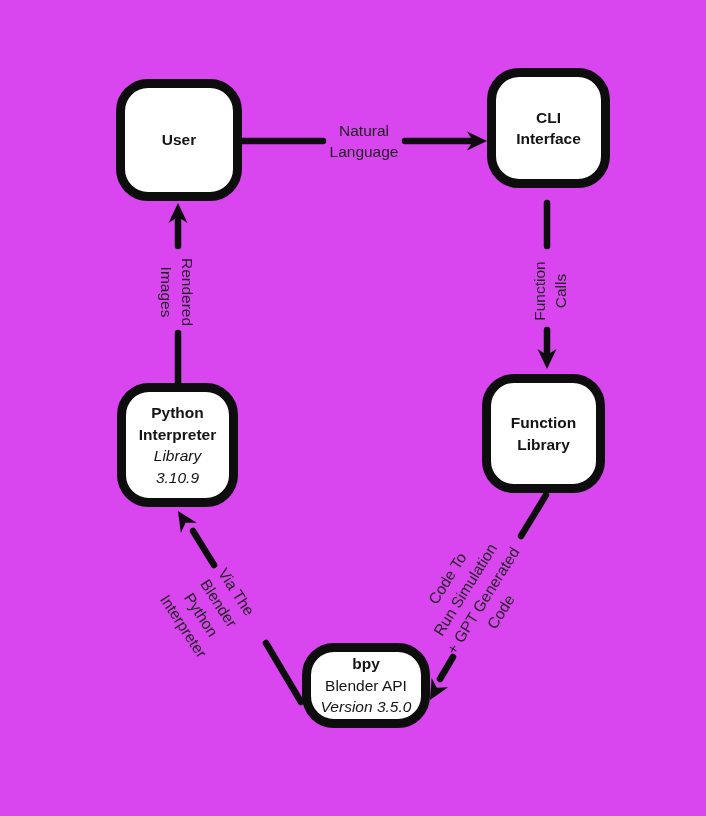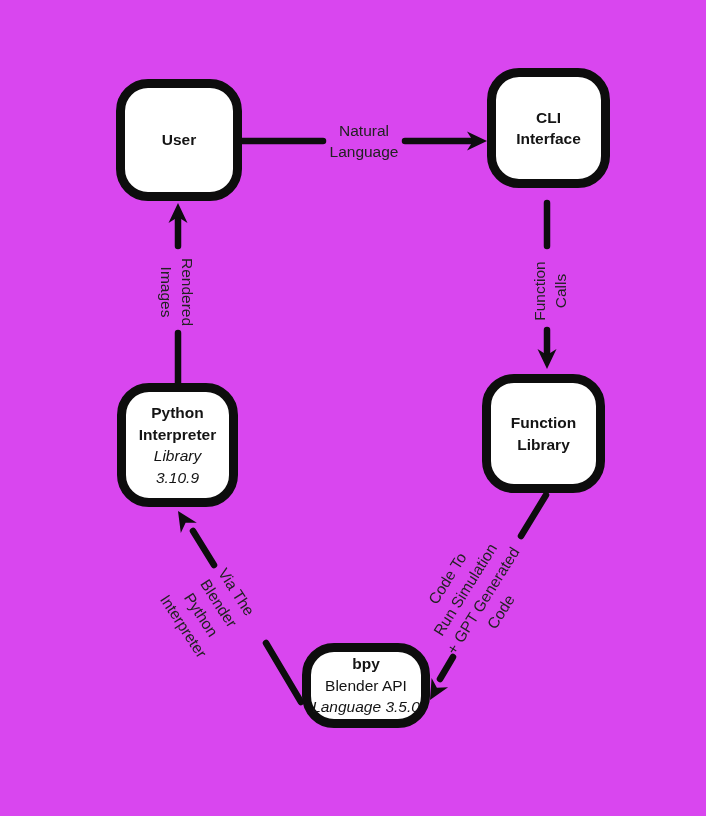--- a/index.html
+++ b/index.html
@@ -132,21 +132,21 @@
   </div>
 
   <div class="node" id="node-funclib">
     <div class="title">Function
 Library</div>
   </div>
 
   <div class="node" id="node-bpy">
     <div class="title">bpy</div>
     <div class="plain">Blender API</div>
-    <div class="subtitle">Language 3.5.0</div>
+    <div class="subtitle">Version 3.5.0</div>
   </div>
 
   <div class="edge-label" id="label-natural-language">Natural
 Language</div>
 
   <div class="edge-label" id="label-function-calls">Function
 Calls</div>
 
   <div class="edge-label" id="label-rendered-images">Rendered
 Images</div>

